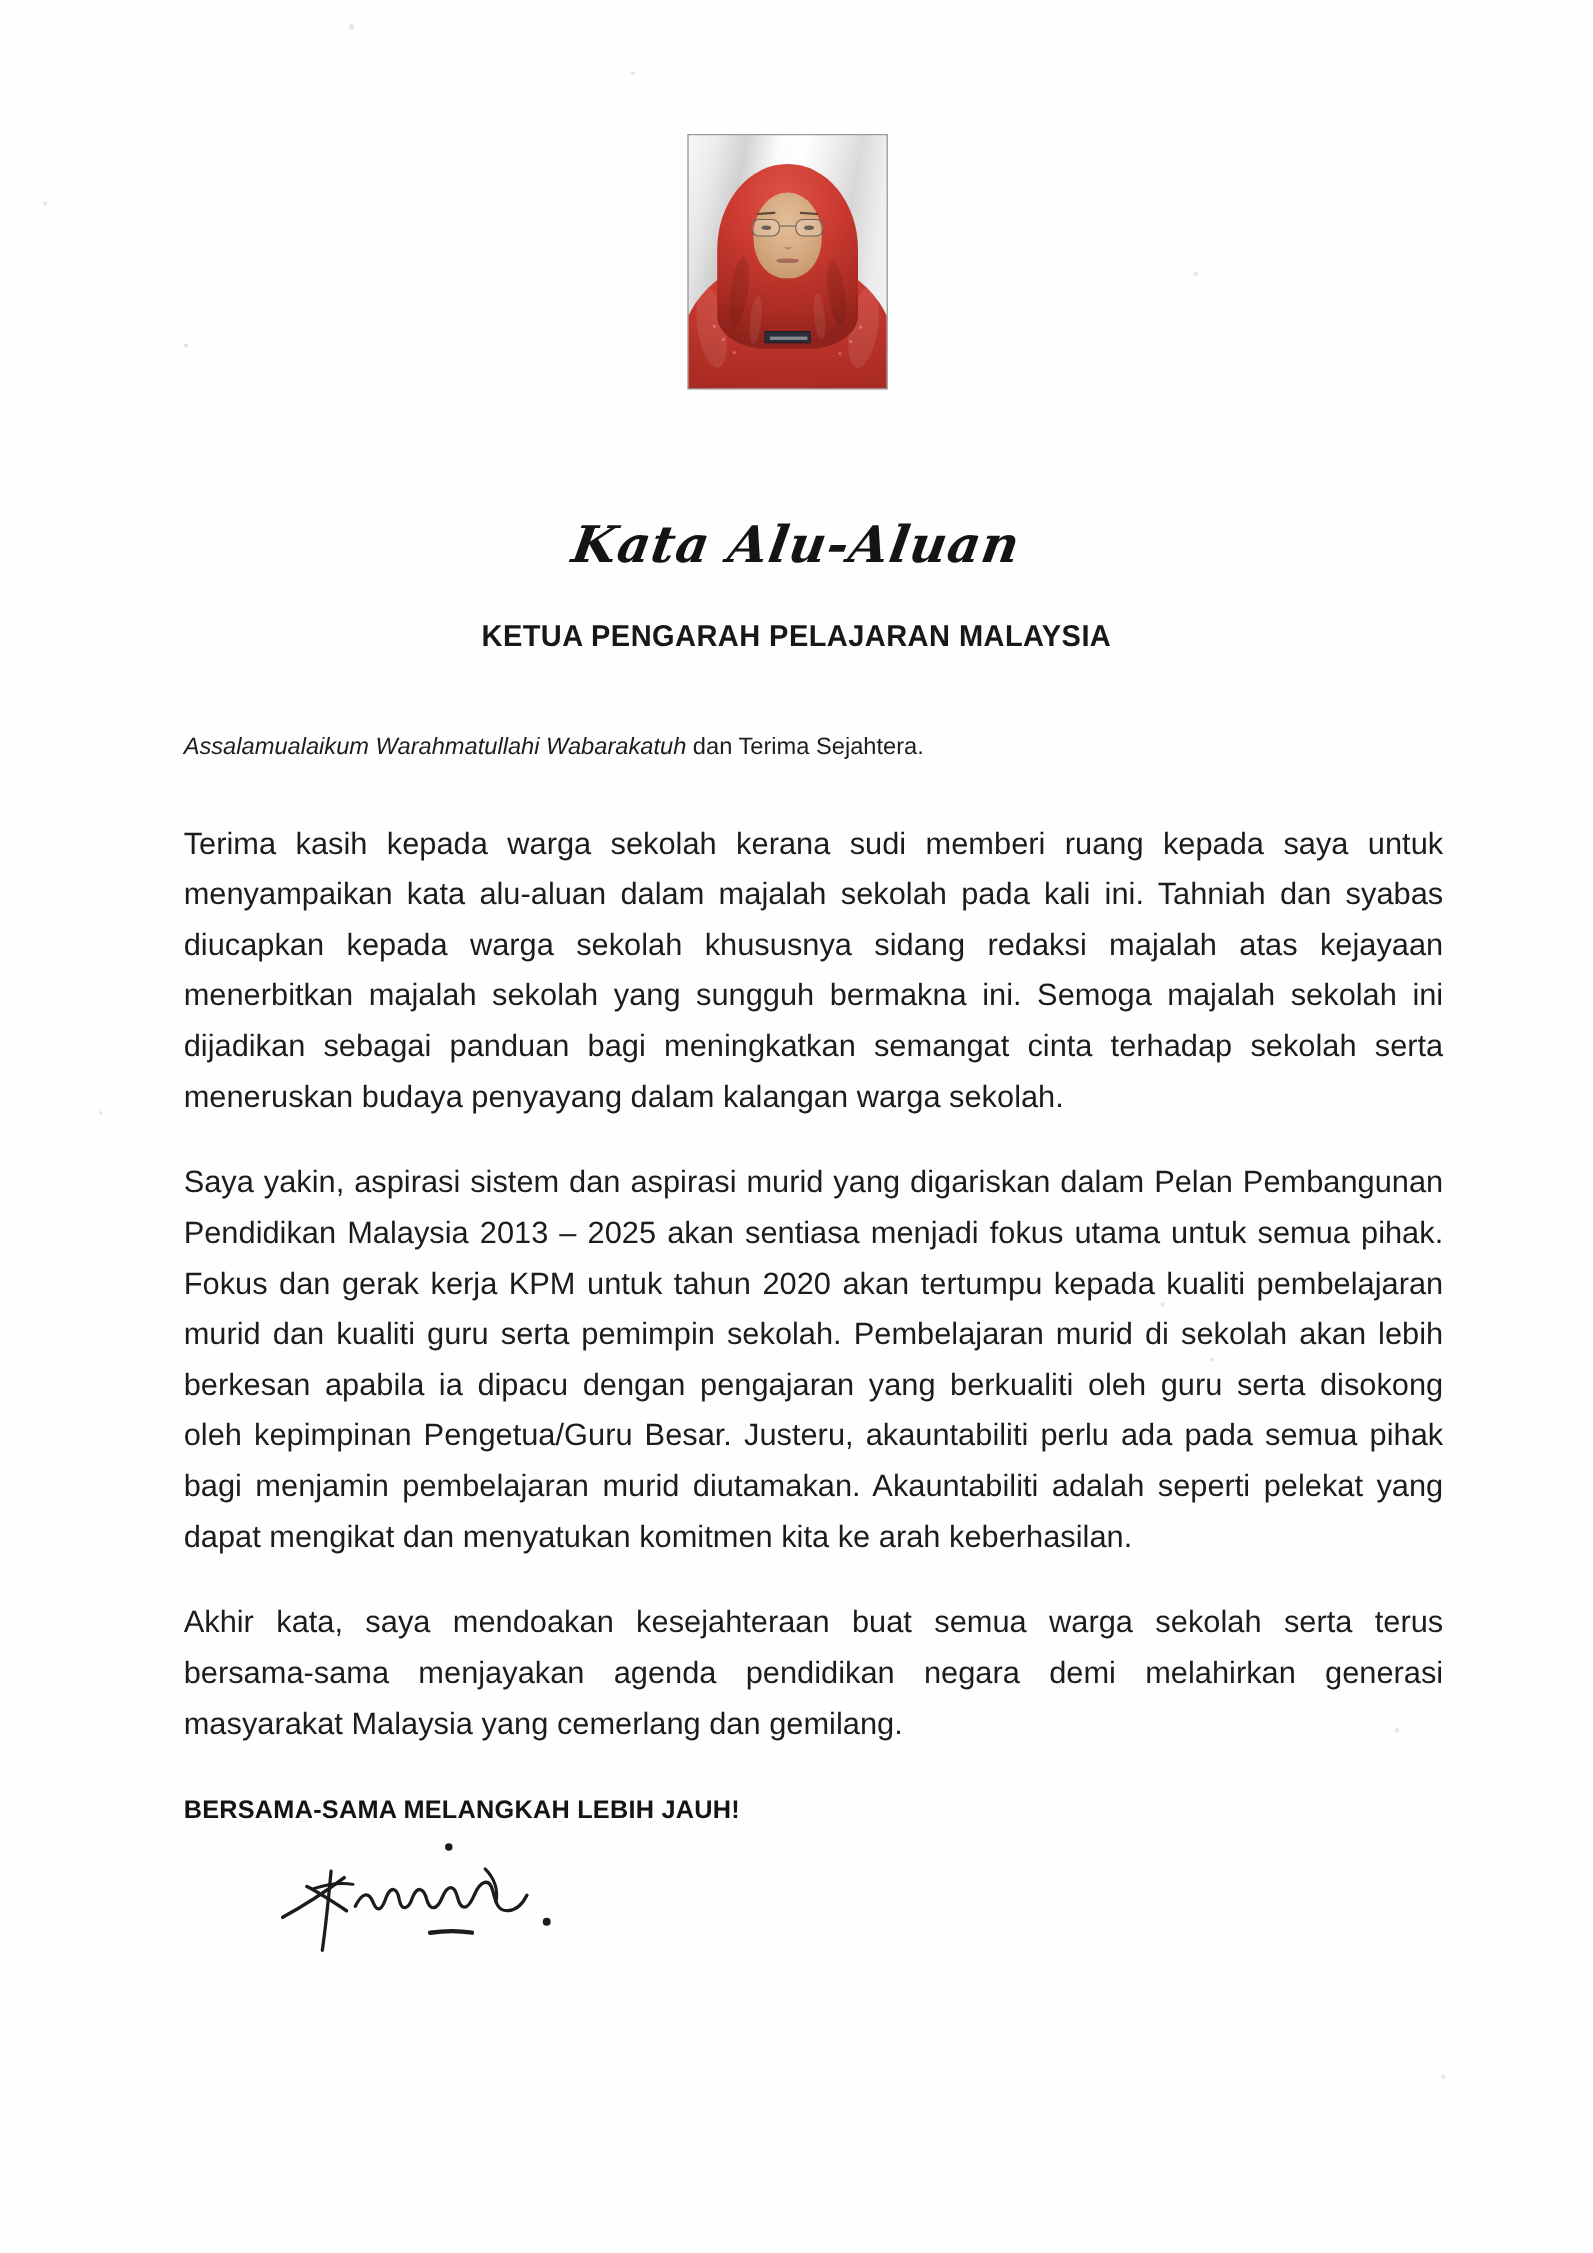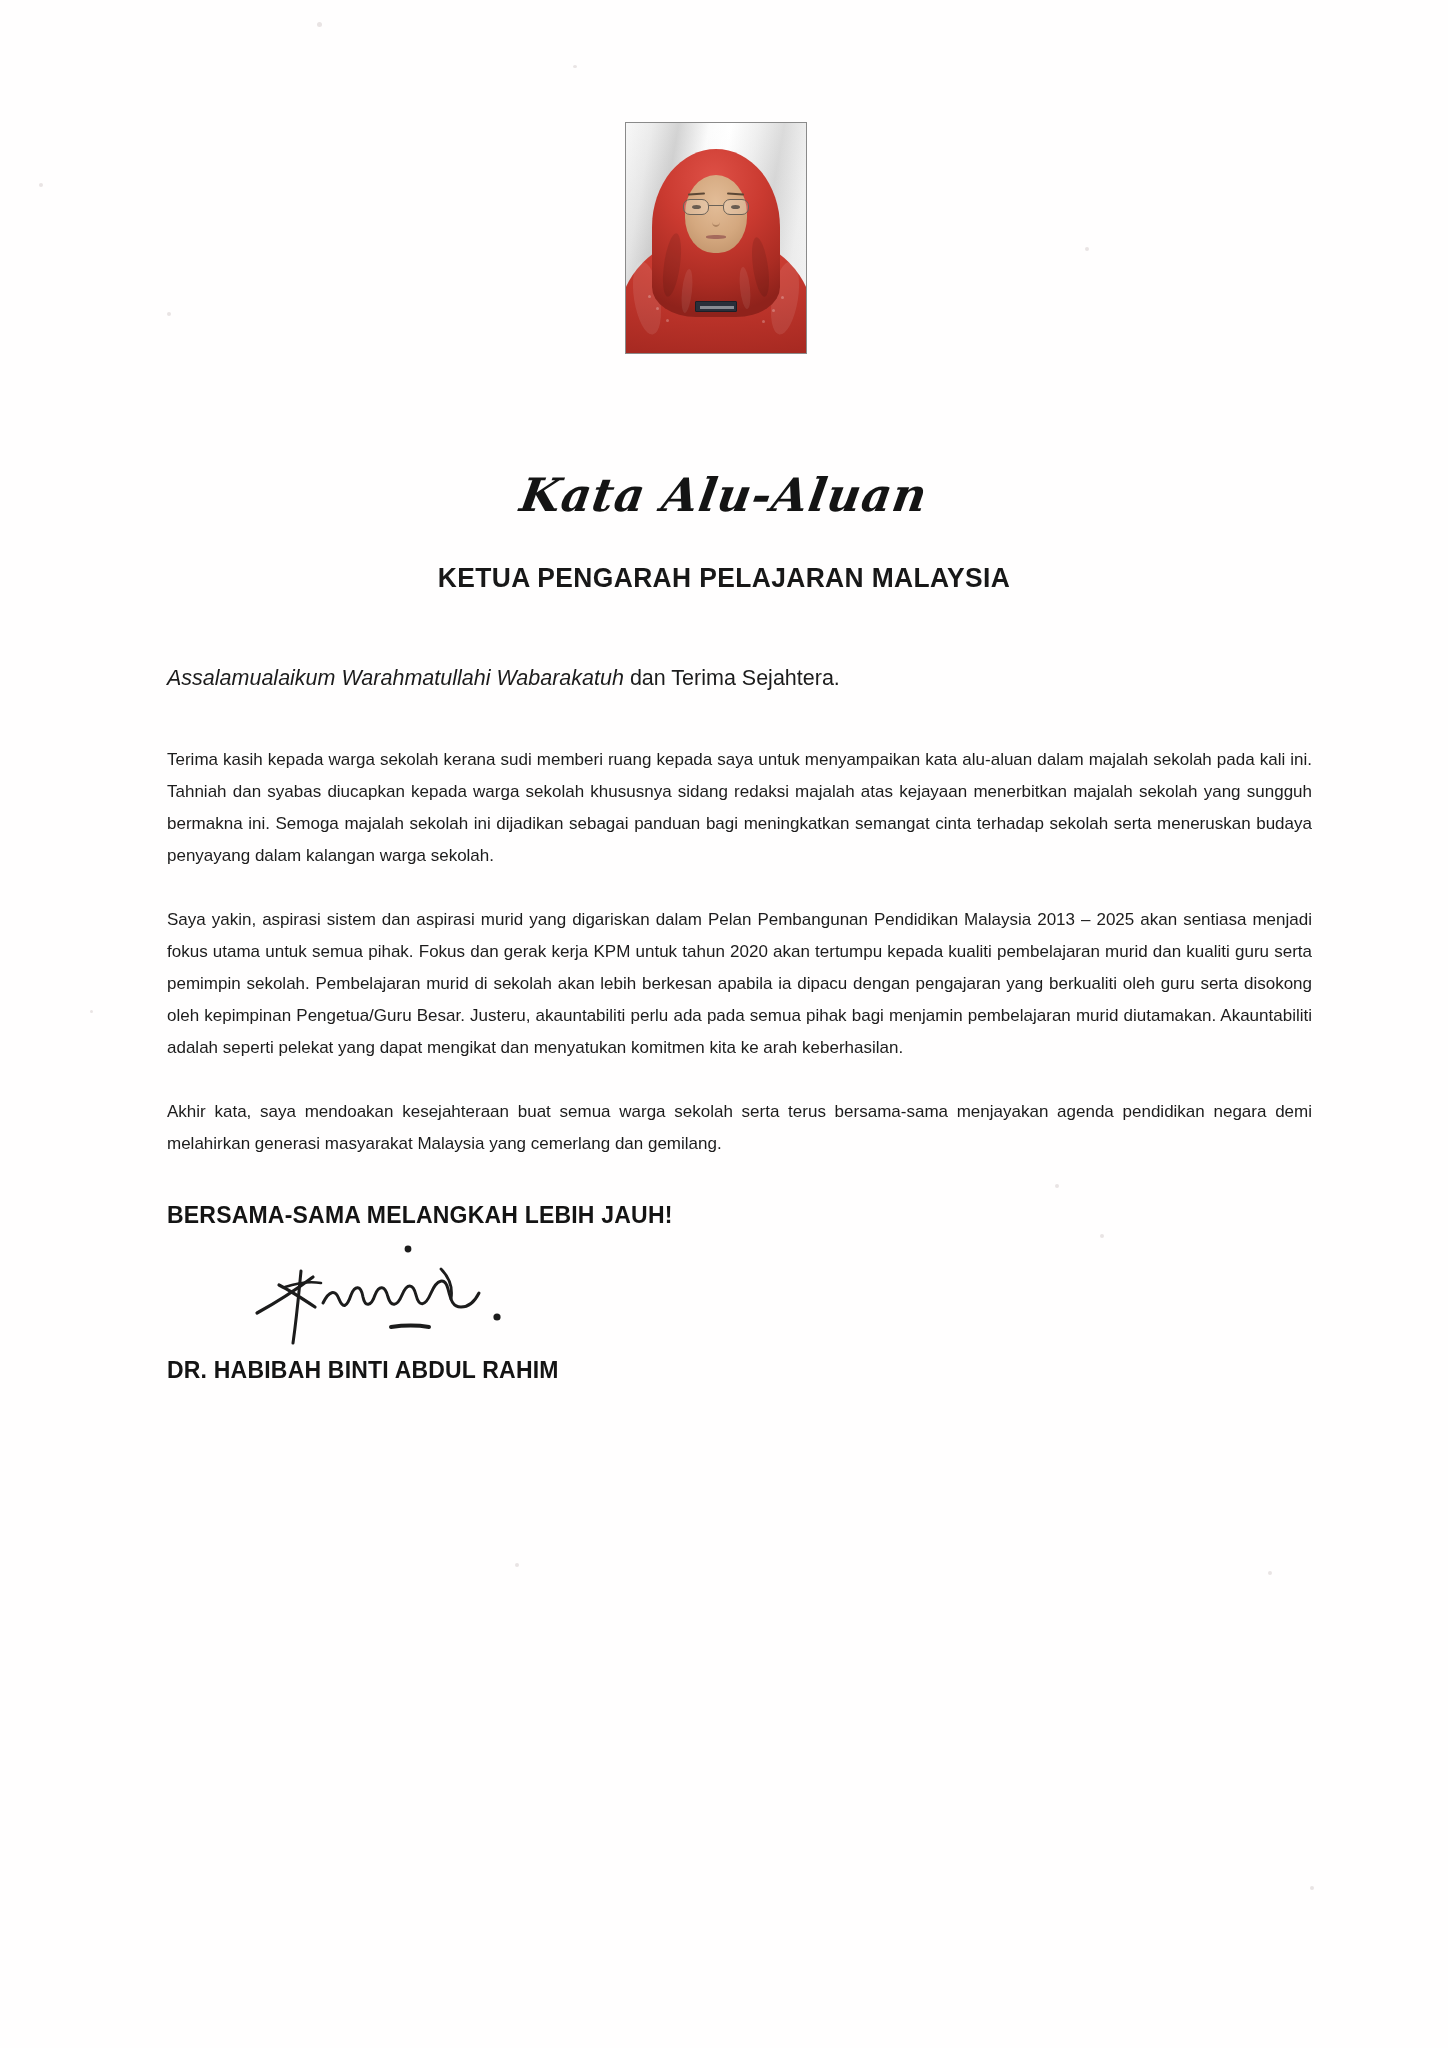--- a/index.html
+++ b/index.html
@@ -252,22 +252,22 @@
     font-size: 21.5px;
     line-height: 1.0;
     color: #1c1c1c;
     margin-bottom: 54px;
   }
   .greeting .ital {
     font-style: italic;
   }
 
   p.para {
-    font-size: 17px;
-    line-height: 32px;
+    font-size: 28px;
+    line-height: 46px;
     text-align: justify;
     text-justify: inter-word;
     color: #1c1c1c;
     margin-bottom: 32px;
   }
 
   .tagline {
     margin-top: 42px;
     font-size: 23px;
     font-weight: 700;
@@ -384,16 +384,15 @@
                    C192 38, 200 36, 203 48 C206 60, 208 66, 216 66
                    C224 66, 230 60, 234 52" stroke-width="3"></path>
           <path d="M196 28 C204 36, 208 46, 206 58" stroke-width="2.8"></path>
           <path d="M146 86 C160 84, 172 84, 184 86" stroke-width="4"></path>
         </g>
         <circle cx="163" cy="8" r="3.4" fill="#1c1c1c"></circle>
         <circle cx="252" cy="76" r="3.6" fill="#1c1c1c"></circle>
       </svg>
     </div>
 
-    <div class="signer-name">DR. HABIBAH BINTI ABDUL RAHIM</div>
   </div>
 
 </div>
 
 </body></html>

